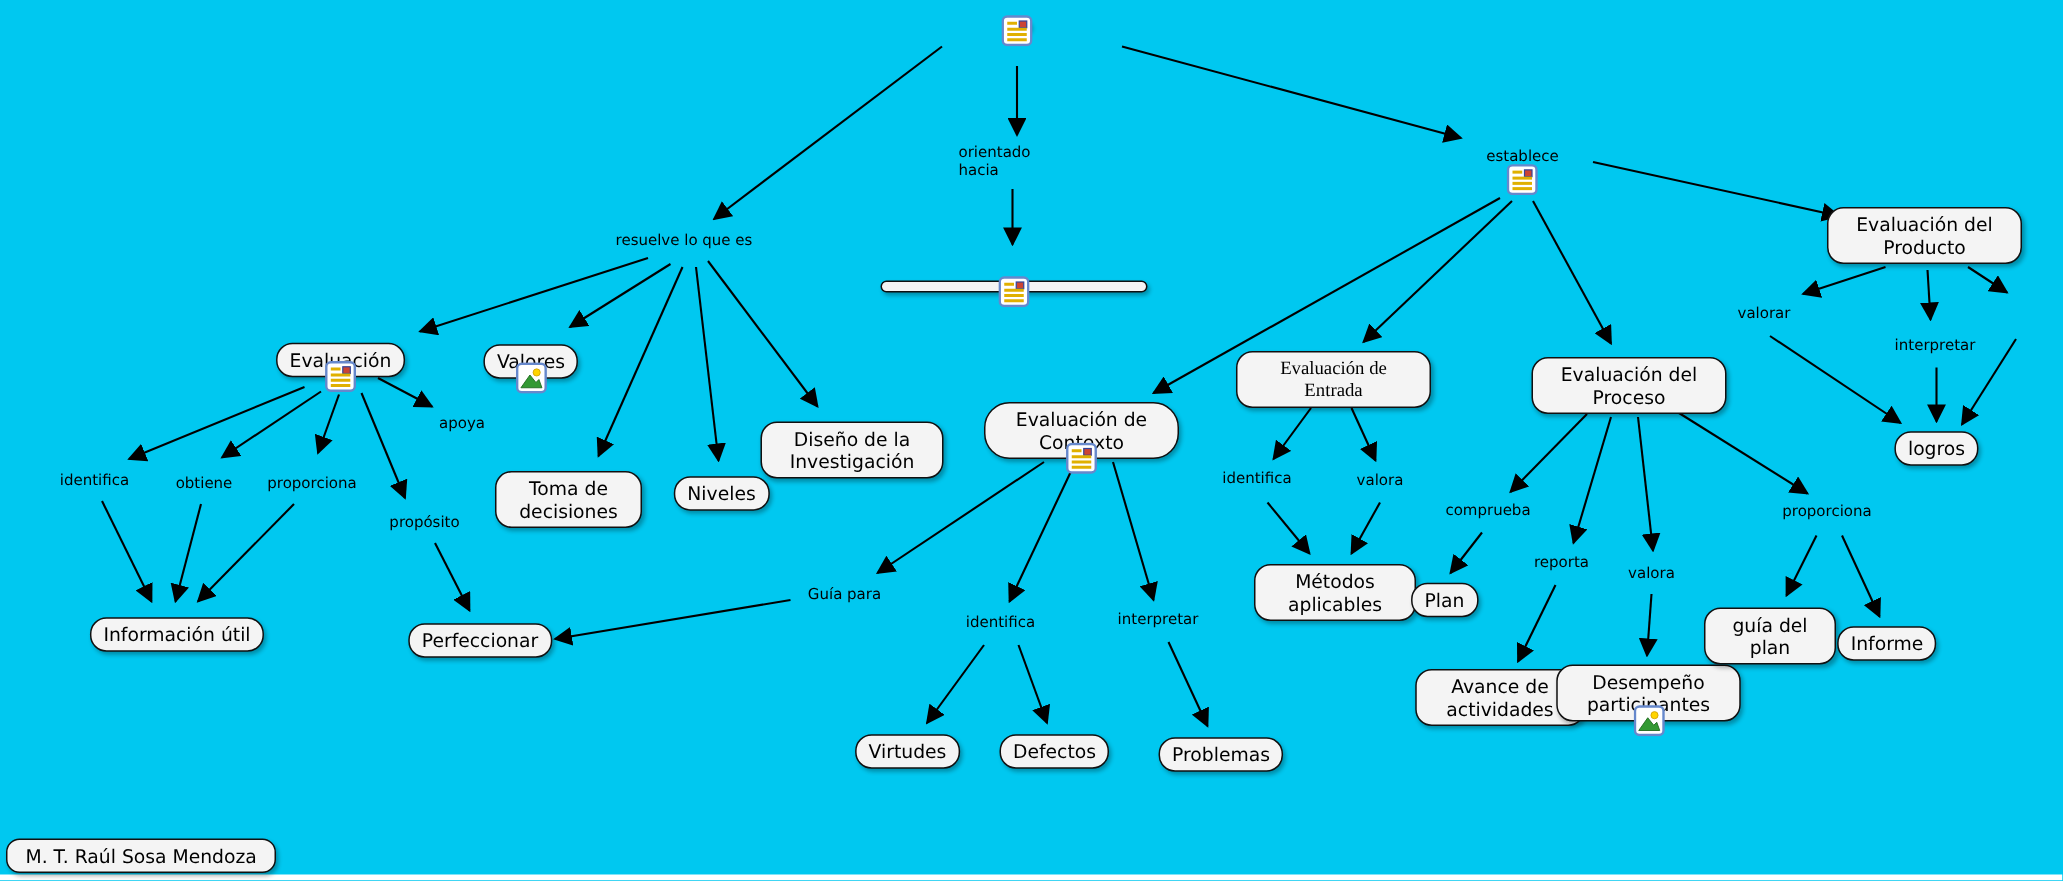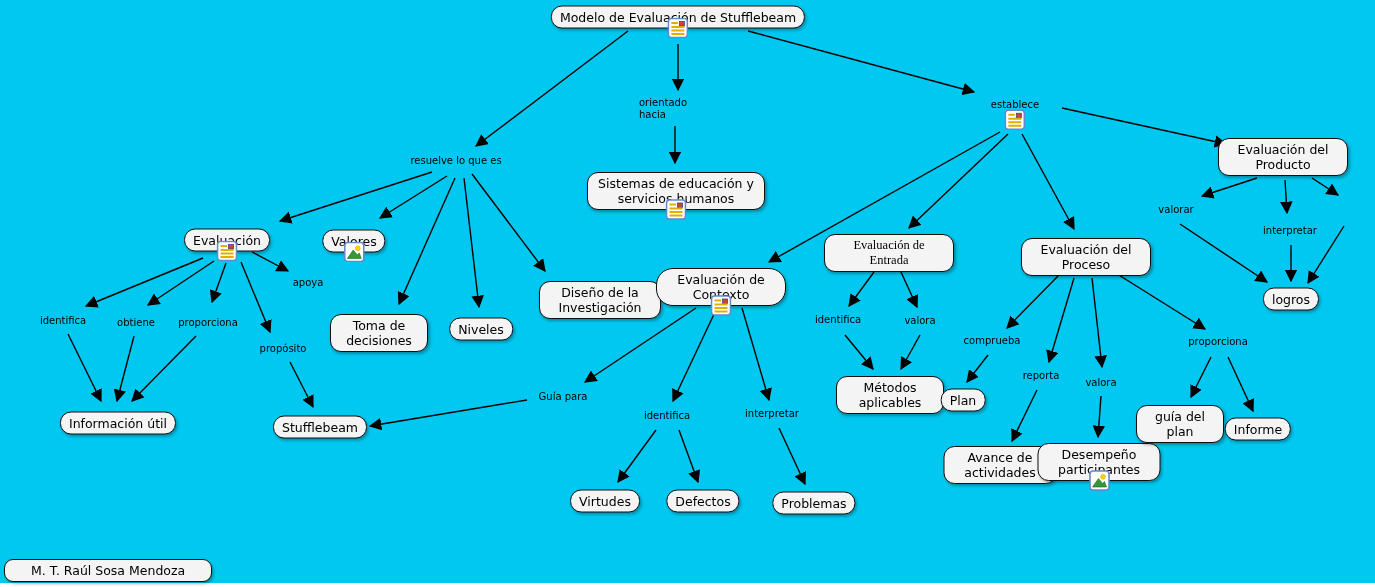--- a/index.html
+++ b/index.html
@@ -17,21 +17,21 @@
     padding:3px 8px; font-size:12.5px; line-height:1.2; text-align:center;
     z-index:2; box-shadow:1.5px 2px 3px rgba(0,0,0,0.30);
   }
   .phrase {
     position:absolute; transform:translate(-50%,-50%);
     font-size:10px; line-height:1.15; text-align:left; z-index:2;
   }
   .nowrap { white-space:nowrap; }
   .ric { position:absolute; top:calc(100% - 10px); left:50%; transform:translateX(-50%); width:21px; height:21px; z-index:3; }
   .phrase .ric { top:calc(100% - 2px); }
-  .author { transform:none; text-align:left; border-radius:9px; padding:3px 26px; }
+  .author { transform:none; text-align:left; border-radius:9px; padding:3px 12px; }
 </style>
 </head>
 <body>
 
 <svg width="0" height="0" style="position:absolute" aria-hidden="true">
   <defs>
     <symbol id="icon-doc" viewBox="0 0 21 21">
       <rect x="1" y="1" width="19" height="19" rx="3" fill="#ffffff" stroke="#6688CC" stroke-width="1.6"></rect>
       <rect x="12" y="4" width="5" height="4.5" fill="#CC4433" stroke="#334499" stroke-width="0.8"></rect>
       <rect x="4" y="4.5" width="6.5" height="2" fill="#E0B000"></rect>
@@ -101,28 +101,26 @@
     <line x1="1257" y1="178" x2="1202" y2="196"></line>
     <line x1="1285" y1="180" x2="1287" y2="213"></line>
     <line x1="1312" y1="178" x2="1338" y2="195"></line>
     <line x1="1180" y1="224" x2="1267" y2="282"></line>
     <line x1="1291" y1="245" x2="1291" y2="281"></line>
     <line x1="1344" y1="226" x2="1308" y2="283"></line>
   </g>
 </svg>
 
 <div class="node nowrap" style="left:678px;top:17px;">
-  <span>Modelo de Evaluación de Stufflebeam</span>
   <svg class="ric">
       <use href="#icon-doc"></use>
     </svg>
 </div>
 
 <div class="node" style="left:676px;top:191px;width:160px;">
-  <span>Sistemas de educación y servicios humanos</span>
   <svg class="ric">
       <use href="#icon-doc"></use>
     </svg>
 </div>
 
 <div class="node nowrap" style="left:227px;top:240px;">
   <span>Evaluación</span>
   <svg class="ric">
       <use href="#icon-doc"></use>
     </svg>
@@ -136,37 +134,37 @@
 </div>
 
 <div class="node" style="left:379px;top:333px;width:80px;">
   <span>Toma de decisiones</span>
 </div>
 
 <div class="node nowrap" style="left:481px;top:329px;">
   <span>Niveles</span>
 </div>
 
-<div class="node" style="left:568px;top:300px;width:104px;margin-left:32px;">
+<div class="node" style="left:568px;top:300px;width:104px;">
   <span>Diseño de la Investigación</span>
 </div>
 
 <div class="node" style="left:721px;top:287px;width:112px;border-radius:17px;">
   <span>Evaluación de Contexto</span>
   <svg class="ric">
       <use href="#icon-doc"></use>
     </svg>
 </div>
 
 <div class="node nowrap" style="left:118px;top:423px;">
   <span>Información útil</span>
 </div>
 
 <div class="node nowrap" style="left:320px;top:427px;">
-  <span>Stufflebeam</span>
+  <span>Perfeccionar</span>
 </div>
 
 <div class="node nowrap" style="left:605px;top:501px;">
   <span>Virtudes</span>
 </div>
 
 <div class="node nowrap" style="left:703px;top:501px;">
   <span>Defectos</span>
 </div>
 

